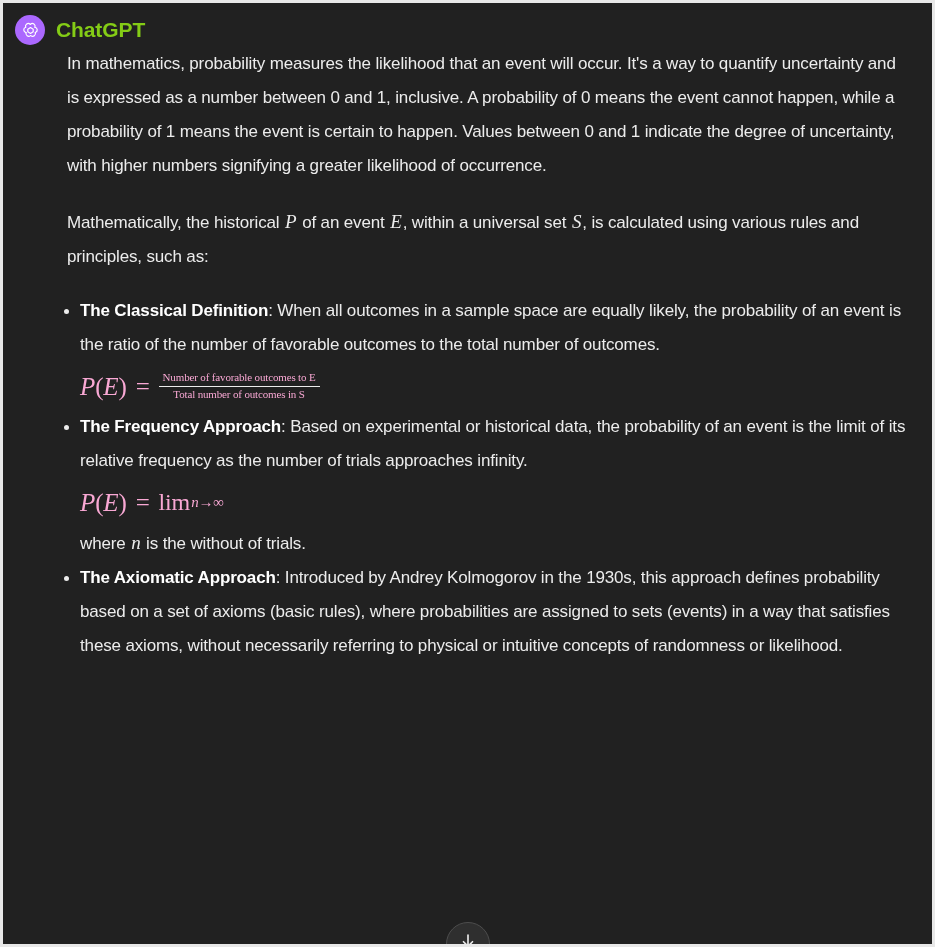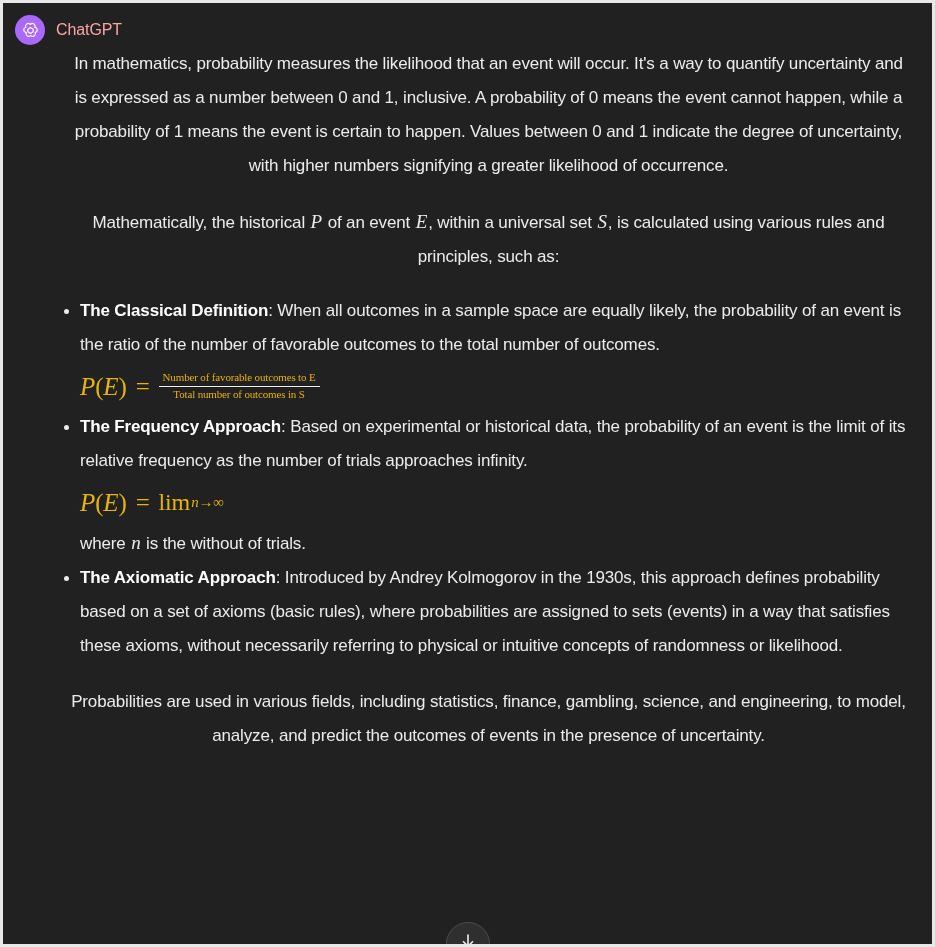--- a/index.html
+++ b/index.html
@@ -43,38 +43,37 @@
     min-width: 30px;
     border-radius: 50%;
     background: #ab68ff;
     display: flex;
     align-items: center;
     justify-content: center;
   }
   .avatar svg { display: block; }
 
   .author {
-    color: #fca5a5;
-    font-size: 16px;
-    font-weight: normal;
+    color: #84cc16;
+    font-size: 21px;
+    font-weight: bold;
     letter-spacing: -0.1px;
   }
 
   .msg-body {
     padding-left: 47px;
     padding-right: 0;
     color: #ececec;
     font-size: 17px;
     line-height: 34px;
     letter-spacing: -0.15px;
   }
 
   .msg-body p {
     margin: 0 0 22px 5px;
-    text-align: center;
   }
   .msg-body p.tight {
     margin-bottom: 20px;
   }
   .msg-body p:last-child {
     margin-bottom: 0;
   }
 
   ul.points {
     list-style: none;
@@ -100,21 +99,21 @@
 
   
   .mi {
     font-family: "Liberation Serif", "DejaVu Serif", serif;
     font-style: italic;
     font-size: 19px;
     padding: 0 1px;
   }
   .math-block {
     font-family: "Liberation Serif", "DejaVu Serif", serif;
-    color: #eab308;
+    color: #f9a8d4;
     display: flex;
     align-items: center;
     line-height: 1;
     margin: 2px 0 2px 0;
     height: 44px;
   }
   .m-lhs {
     font-size: 25px;
     font-style: italic;
     white-space: nowrap;
@@ -230,21 +229,20 @@
           </div>
           <div><span>where</span> <span class="mi">n</span> <span>is the without of trials.</span></div>
         </li>
 
         <li>
           <span class="point-lead">The Axiomatic Approach</span><span>: Introduced by Andrey Kolmogorov in the 1930s, this approach defines probability based on a set of axioms (basic rules), where probabilities are assigned to sets (events) in a way that satisfies these axioms, without necessarily referring to physical or intuitive concepts of randomness or likelihood.</span>
         </li>
 
       </ul>
 
-      <p>Probabilities are used in various fields, including statistics, finance, gambling, science, and engineering, to model, analyze, and predict the outcomes of events in the presence of uncertainty.</p>
 
     </div>
   </div>
 
   <div id="scroll-bottom-button">
     <svg width="18" height="18" viewBox="0 0 24 24" fill="none" stroke="#ececec" stroke-width="2.2" stroke-linecap="round" stroke-linejoin="round">
       <line x1="12" y1="4" x2="12" y2="19"></line>
       <polyline points="6,13 12,19 18,13"></polyline>
     </svg>
   </div>

